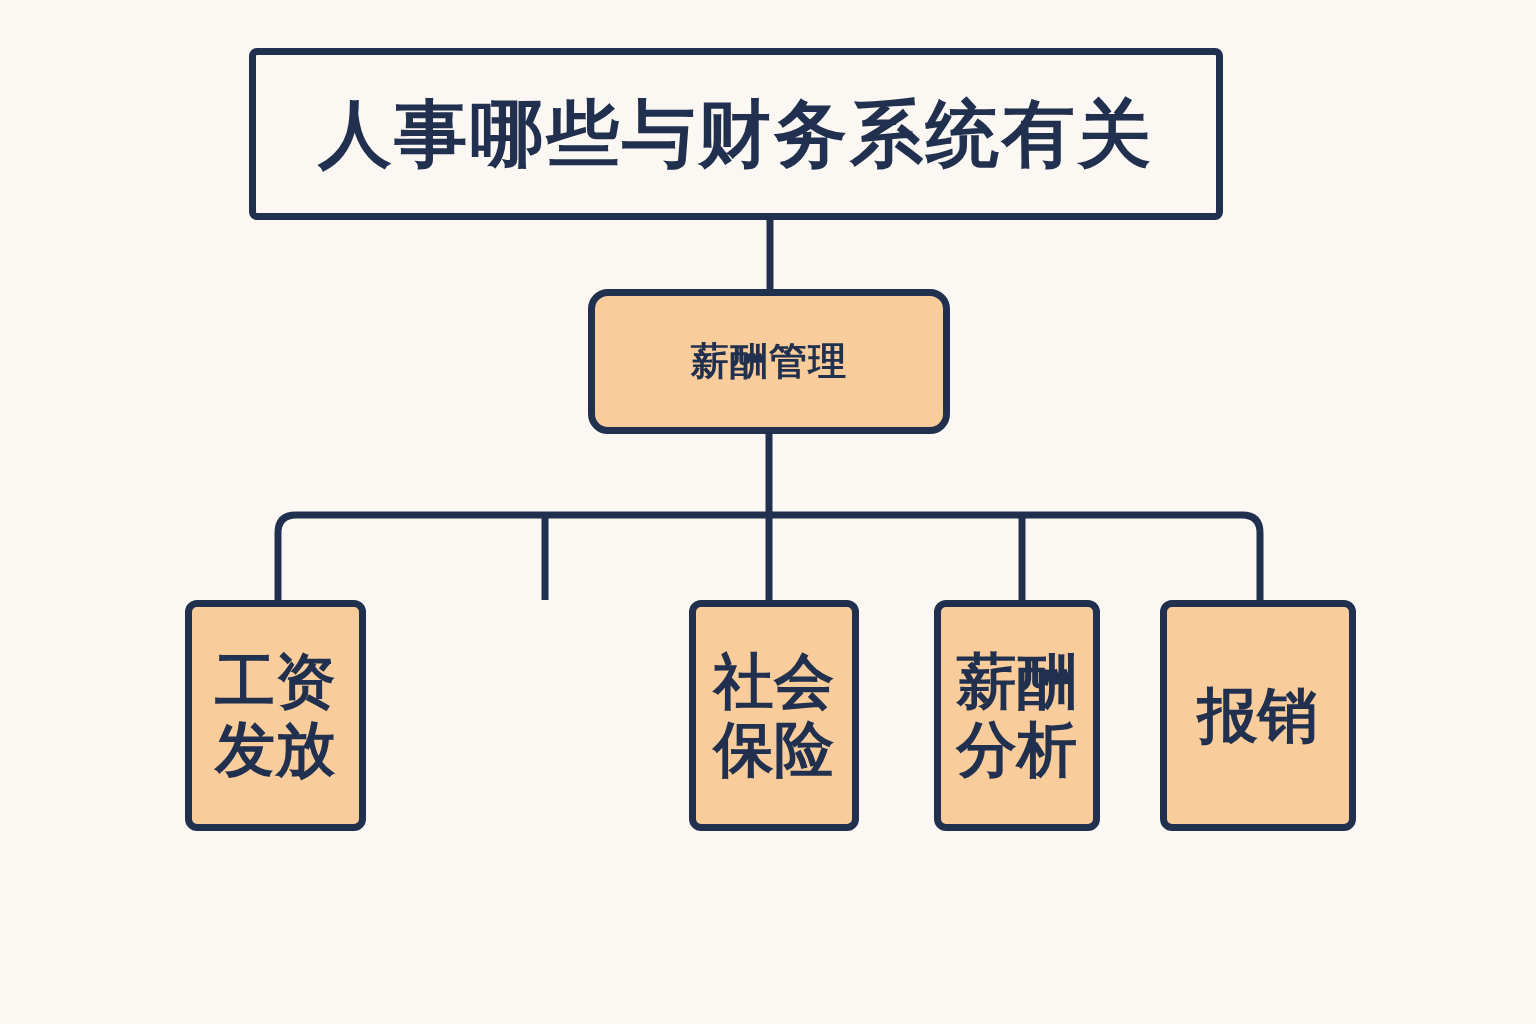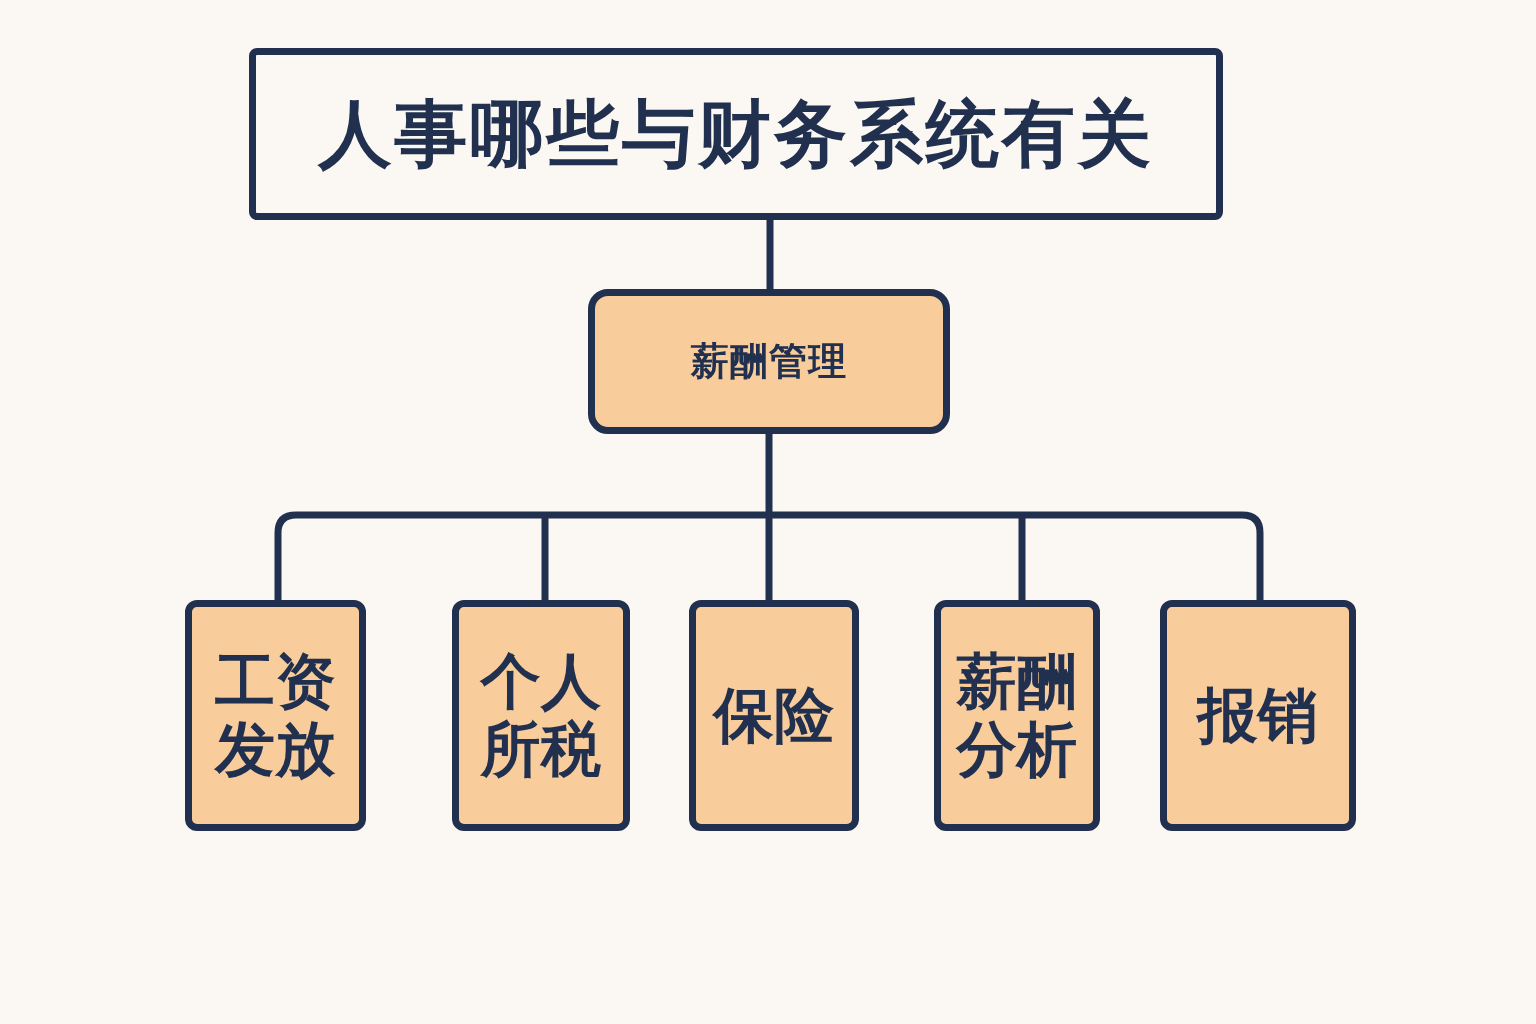--- a/index.html
+++ b/index.html
@@ -135,29 +135,24 @@
     <span class="node-label">薪酬管理</span>
   </div>
 
   <div class="node leaf" id="leaf-0">
     <span class="node-label">
       <span class="line1">工资</span>
       <span class="line2">发放</span>
     </span>
   </div>
 
-  <div class="node leaf" id="leaf-1">
-    <span class="node-label">
-      <span class="line1">个人</span>
-      <span class="line2">所税</span>
-    </span>
-  </div>
 
   <div class="node leaf" id="leaf-2">
     <span class="node-label">
+      <span class="line1">社会</span>
       <span class="line2">保险</span>
     </span>
   </div>
 
   <div class="node leaf" id="leaf-3">
     <span class="node-label">
       <span class="line1">薪酬</span>
       <span class="line2">分析</span>
     </span>
   </div>

